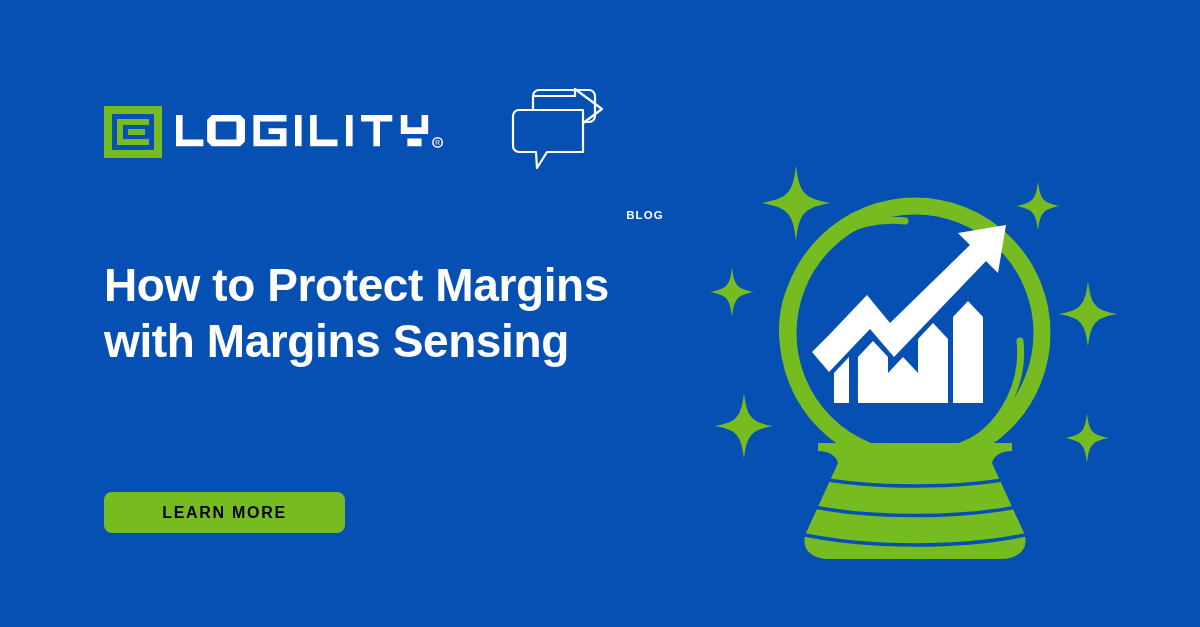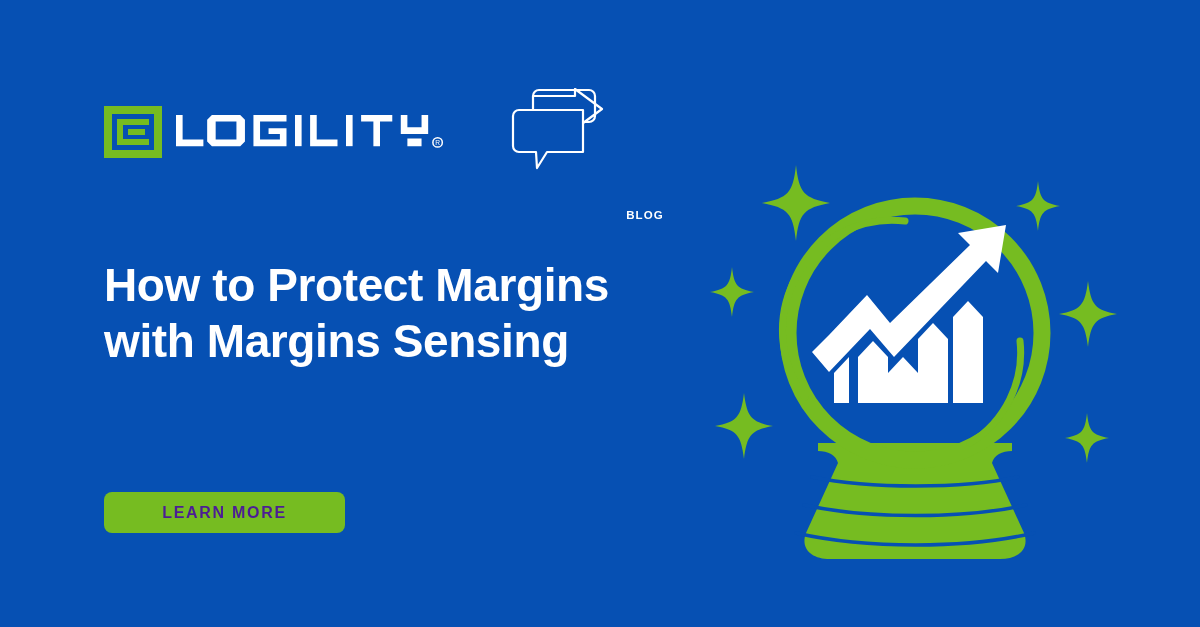--- a/index.html
+++ b/index.html
@@ -57,21 +57,21 @@
   }
   #headline .hl-line { display:block; white-space:nowrap; }
 
   
   #cta-button {
     position:absolute;
     left:104px; top:492px;
     width:241px; height:41px;
     background:#76BC21;
     border:none; border-radius:8px;
-    color:#4c1d95;
+    color:#000000;
     font-size:16px;
     font-weight:bold;
     letter-spacing:1.7px;
     font-family:"Liberation Sans", sans-serif;
     cursor:pointer;
     display:flex; align-items:center; justify-content:center;
   }
 
   
   #crystal-ball-illustration {

